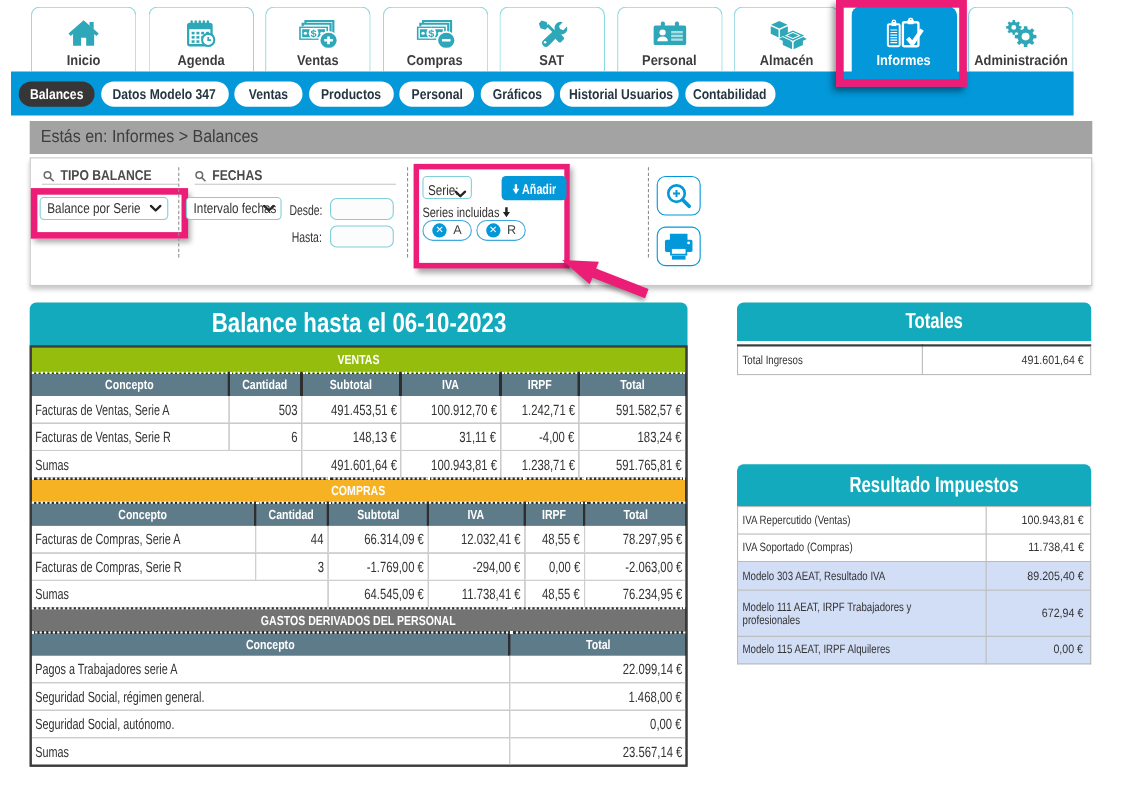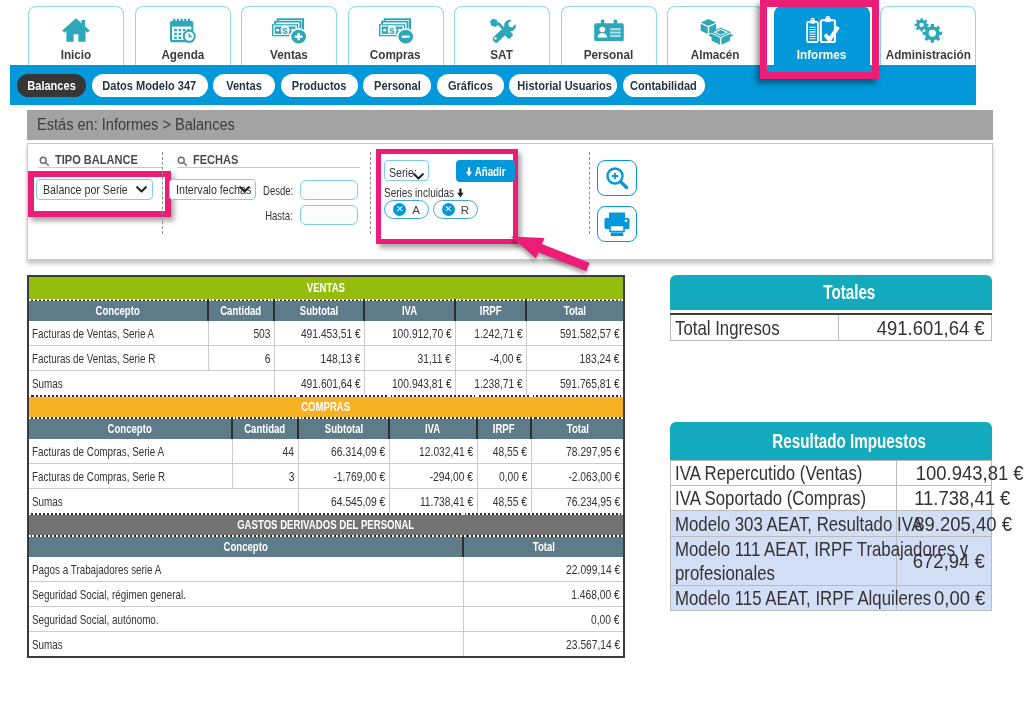--- a/index.html
+++ b/index.html
@@ -50,21 +50,21 @@
 th.sl:first-child{border-left:none;}
 td.c{background:#fff;font-size:13.5px;color:#333;height:24px;border-bottom:1px solid #ccc;border-left:1px solid #ccc;padding:0 3px !important;}
 td.c .t{--sx:.73;}
 td.c .n{--sx:.76;}
 td.c:first-child{border-left:none;margin-top:24px;}
 tr.last td{border-bottom:none;}
 td.num{text-align:right;}
 
 .rhead{background:#12aabc;border-radius:6px 6px 0 0;color:#fff;font-weight:bold;text-align:center;padding-left:37px;--sx:.76;}
 .rtable{border-collapse:collapse;width:100%;table-layout:fixed;}
-.rtable td{font-size:21px;color:#333;border:1px solid #bbb;padding:0 4px;}
+.rtable td{font-size:11px;color:#333;border:1px solid #bbb;padding:0 4px;}
 .rtable td .t{--sx:.8;}
 .rtable td .n{--sx:.88;}
 .rtable td.num{text-align:right;padding-right:6px;}
 .blue-row td{background:#d2ddf6;}
 </style></head>
 <body>
 <div class="tabs">
   <div class="tab">
       <div class="ic">
         <svg width="30" height="26" viewBox="0 0 36 31">
@@ -305,20 +305,21 @@
 <circle cx="24" cy="9.8" r="1.3" fill="#fff"></circle>
 <rect x="8" y="14.5" width="14" height="6" fill="#fff" stroke="#0298da" stroke-width="1.6"></rect>
 <rect x="8.8" y="21.5" width="12.4" height="3.5" fill="#0298da"></rect>
 </svg>
     </div>
 </div>
 <svg class="abs" style="left:500px;top:220px;" width="100" height="60" viewBox="0 0 100 60">
   <polygon points="11,16.4 44.5,18 41.9,24 89.6,42.8 86.4,51.2 38.6,32.4 36,38.5" fill="#ec1d76" filter="drop-shadow(-1px 3px 2px rgba(0,0,0,0.35))"></polygon>
 </svg>
 <div class="mwrap">
+  <div class="mhead"><span class="ch">Balance hasta el 06-10-2023</span></div>
   <div class="mbody">
     <table class="sec">
       <colgroup>
           <col style="width:179px">
           <col style="width:66px">
           <col style="width:90px">
           <col style="width:91px">
           <col style="width:71px">
           <col>
         </colgroup>

